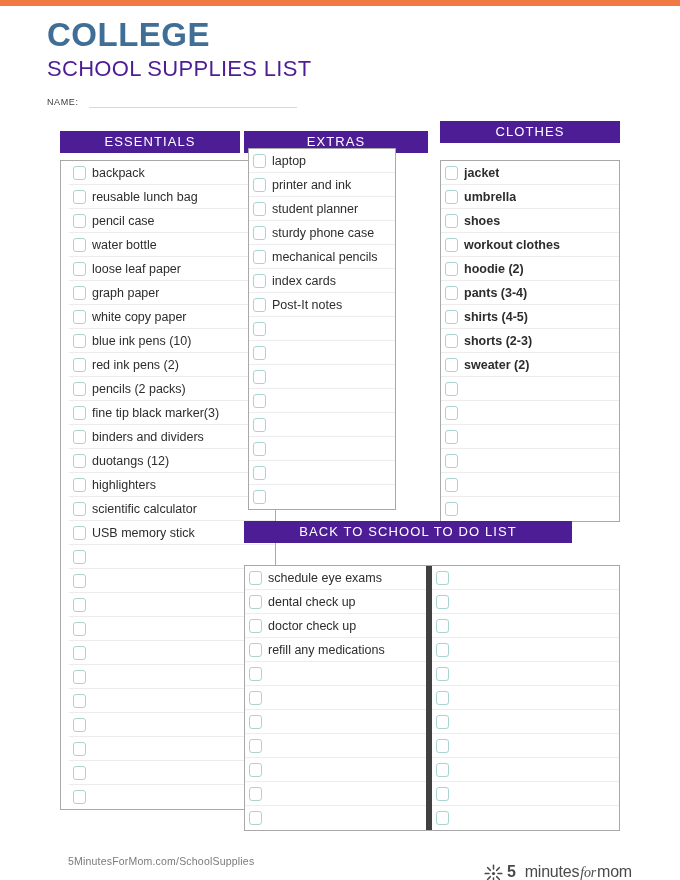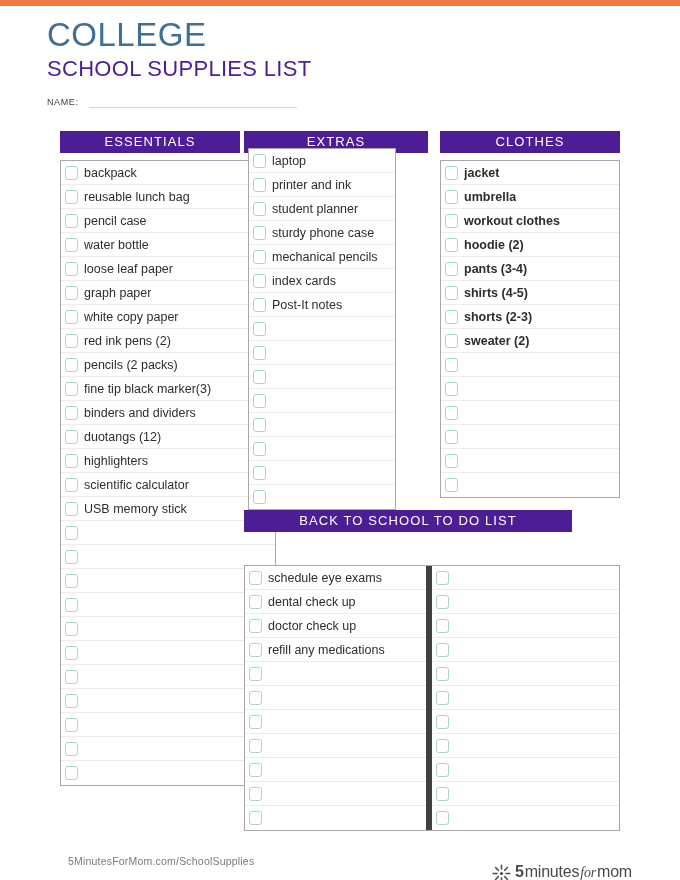--- a/index.html
+++ b/index.html
@@ -29,21 +29,21 @@
   }
 
   
   .header {
     position: absolute;
     top: 18px;
     left: 47px;
   }
   .title-main {
     font-size: 33px;
-    font-weight: normal;
+    font-weight: bold;
     color: #3f6f96;
     letter-spacing: 0.5px;
     line-height: 1.05;
   }
   .title-sub {
     font-size: 22px;
     font-weight: normal;
     color: #4c1d95;
     letter-spacing: 0.3px;
     line-height: 1.25;
@@ -76,35 +76,35 @@
     background: #4c1d95;
     height: 22px;
     line-height: 22px;
     text-align: center;
     color: #ffffff;
     font-size: 13px;
     letter-spacing: 1.1px;
   }
   #bar-essentials { left: 60px;  top: 131px; width: 180px; }
   #bar-extras     { left: 244px; top: 131px; width: 184px; }
-  #bar-clothes    { left: 440px; top: 131px; width: 180px; }
+  #bar-clothes    { left: 440px; top: 121px; width: 180px; }
 
   #bar-todo {
     left: 244px;
-    top: 510px;
+    top: 521px;
     width: 328px;
   }
 
   
   .listbox {
     position: absolute;
     border: 1px solid #a8a8a8;
     background: #ffffff;
   }
-  #box-essentials { left: 60px;  top: 160px; width: 216px; }
+  #box-essentials { left: 60px;  top: 160px; width: 216px; padding-left: 8px; }
   #box-extras     { left: 248px; top: 148px; width: 148px; }
   #box-clothes    { left: 440px; top: 160px; width: 180px; font-weight: bold; }
   #box-todo       { left: 244px; top: 565px; width: 376px; }
 
   .row {
     height: 24px;
     display: flex;
     align-items: center;
     border-bottom: 1px solid #ececec;
     padding-left: 4px;
@@ -151,21 +151,21 @@
     color: #4a4a4a;
   }
   .logo-mark { width: 19px; height: 19px; margin-right: 4px; }
   .logo-text {
     font-size: 16px;
     letter-spacing: -0.2px;
     display: flex;
     align-items: baseline;
   }
   .logo-text .num { font-weight: bold; }
-  .logo-text .w1 { margin-left: 1px; }
+  .logo-text .w1 { margin-left: 9px; }
   .logo-text .w2 {
     font-family: "Liberation Serif", serif;
     font-style: italic;
     font-size: 14px;
     margin: 16px 1px;
   }
 </style>
 </head>
 <body>
 
@@ -211,20 +211,24 @@
       <div class="row">
         <span class="cbox"></span>
         <span class="row-label">graph paper</span>
       </div>
       <div class="row">
         <span class="cbox"></span>
         <span class="row-label">white copy paper</span>
       </div>
       <div class="row">
         <span class="cbox"></span>
+        <span class="row-label">blue ink pens (10)</span>
+      </div>
+      <div class="row">
+        <span class="cbox"></span>
         <span class="row-label">red ink pens (2)</span>
       </div>
       <div class="row">
         <span class="cbox"></span>
         <span class="row-label">pencils (2 packs)</span>
       </div>
       <div class="row">
         <span class="cbox"></span>
         <span class="row-label">fine tip black marker(3)</span>
       </div>
@@ -356,20 +360,24 @@
       </div>
     </div>
   <div class="listbox" id="box-clothes">
       <div class="row">
         <span class="cbox"></span>
         <span class="row-label">jacket</span>
       </div>
       <div class="row">
         <span class="cbox"></span>
         <span class="row-label">umbrella</span>
+      </div>
+      <div class="row">
+        <span class="cbox"></span>
+        <span class="row-label">shoes</span>
       </div>
       <div class="row">
         <span class="cbox"></span>
         <span class="row-label">workout clothes</span>
       </div>
       <div class="row">
         <span class="cbox"></span>
         <span class="row-label">hoodie (2)</span>
       </div>
       <div class="row">

